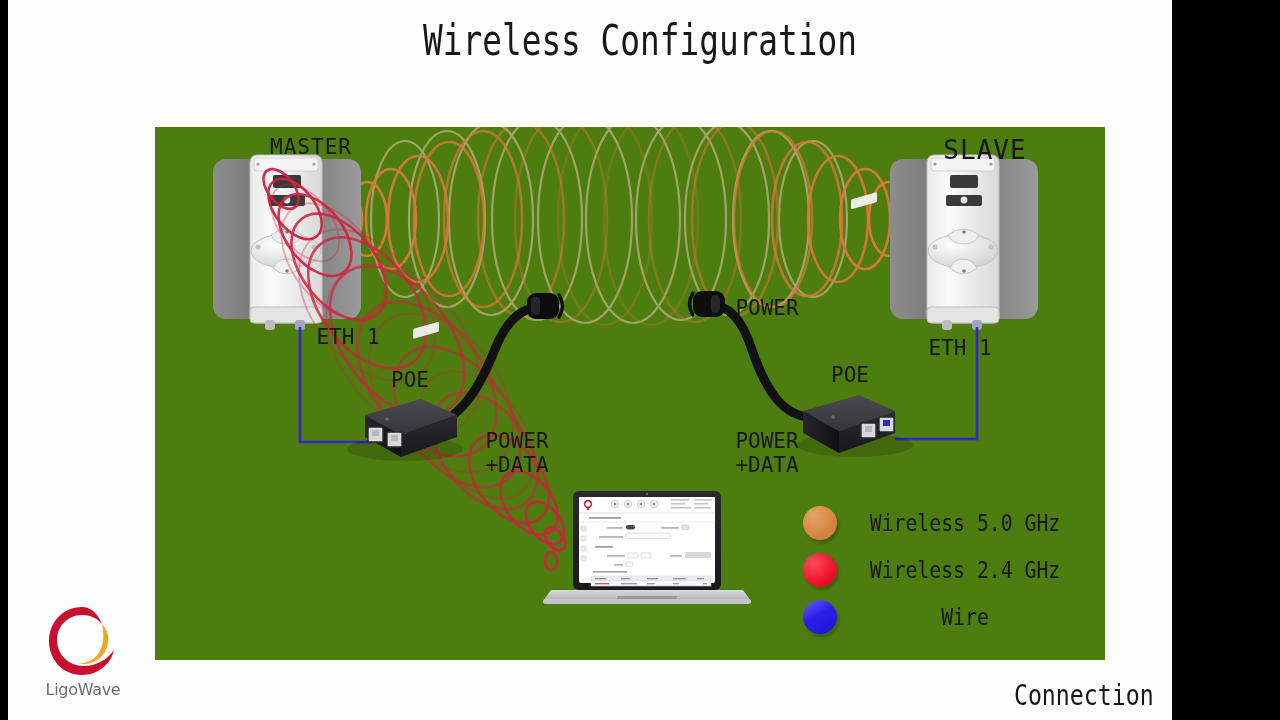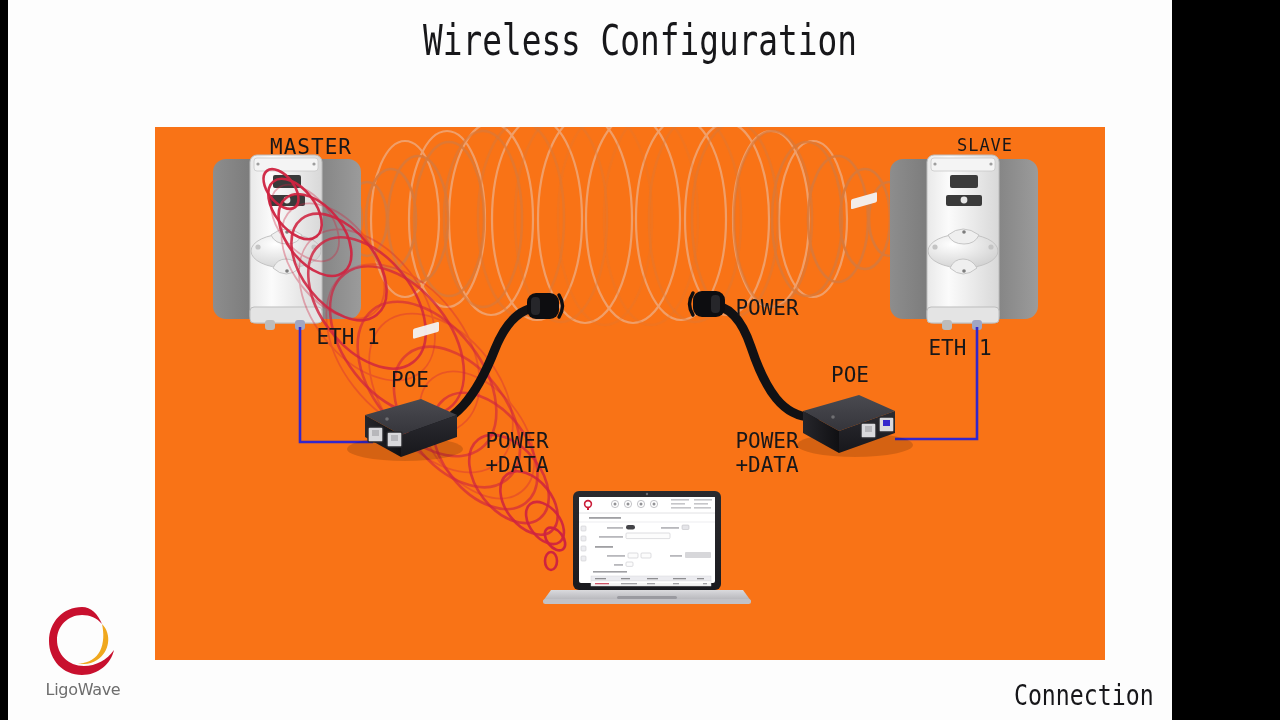--- a/index.html
+++ b/index.html
@@ -35,35 +35,35 @@
   #logo{position:absolute;left:22px;bottom:8px;width:106px;height:108px;}
   #logo-mark{position:absolute;left:16px;top:0;width:72px;height:74px;}
   #logo-text{
     position:absolute;left:0;top:76px;width:106px;text-align:center;
     font-family:"DejaVu Sans", sans-serif;
     font-size:16px;color:#6d6d6d;letter-spacing:-0.3px;
   }
   
   #panel{
     position:absolute;left:147px;top:127px;width:950px;height:533px;
-    background:#f97316;
+    background:#4d7c0f;
   }
   
   #stage{position:absolute;left:0;top:0;width:950px;height:533px;}
   
   .plabel{
     position:absolute;
     font-family:"DejaVu Sans Mono", monospace;
     font-weight:500;color:#17171a;
     transform-origin:left top;
     white-space:nowrap;
     text-align:center;
   }
   #lbl-master{left:96px;top:8px;width:120px;font-size:21px;letter-spacing:1px;}
-  #lbl-slave{left:770px;top:8px;width:120px;font-size:17px;letter-spacing:1px;}
+  #lbl-slave{left:770px;top:8px;width:120px;font-size:26px;letter-spacing:1px;}
   #lbl-eth1-l{left:148px;top:198px;width:90px;font-size:21px;}
   #lbl-eth1-r{left:760px;top:209px;width:90px;font-size:21px;}
   #lbl-poe-l{left:220px;top:241px;width:70px;font-size:21px;}
   #lbl-poe-r{left:660px;top:236px;width:70px;font-size:21px;}
   #lbl-power{left:552px;top:169px;width:120px;font-size:21px;}
   #lbl-pd-l{left:302px;top:302px;width:120px;font-size:21px;line-height:24px;}
   #lbl-pd-r{left:552px;top:302px;width:120px;font-size:21px;line-height:24px;}
   
   #legend{position:absolute;left:648px;top:372px;width:290px;}
   .legend-row{
@@ -375,20 +375,34 @@
     <div class="plabel" id="lbl-power">POWER</div>
     <div class="plabel" id="lbl-pd-l">
       <div>POWER</div>
       <div>+DATA</div>
     </div>
     <div class="plabel" id="lbl-pd-r">
       <div>POWER</div>
       <div>+DATA</div>
     </div>
 
+    <div id="legend">
+      <div class="legend-row">
+        <div class="legend-dot" style="background:radial-gradient(circle at 32% 28%, #e2a468 0%, #d2803c 70%);"></div>
+        <div class="legend-label">Wireless 5.0 GHz</div>
+      </div>
+      <div class="legend-row">
+        <div class="legend-dot" style="background:radial-gradient(circle at 32% 28%, #ff4a5c 0%, #e8102a 65%, #c00a22 100%);"></div>
+        <div class="legend-label">Wireless 2.4 GHz</div>
+      </div>
+      <div class="legend-row">
+        <div class="legend-dot" style="background:linear-gradient(150deg, #6a62ff 0%, #2a1ee6 45%, #1a14d8 100%);"></div>
+        <div class="legend-label">Wire</div>
+      </div>
+    </div>
 
   </div>
 
   <div id="logo">
     <svg id="logo-mark" viewBox="0 0 72 74">
       <path d="M36 3 C 17 3, 3 18, 3 37 C 3 56, 17 71, 36 71 C 52 71, 65 60, 68 46 C 61 56, 50 62, 38 62 C 22 62, 11 50, 11 36 C 11 22, 22 11, 36 11 C 44 11, 51 14, 56 20 C 52 10, 45 3, 36 3 Z" fill="#c8102e"></path>
       <path d="M56 20 C 61 25, 63 32, 62 39 C 61 46, 57 52, 51 56 C 45 60, 38 61, 32 59 C 41 60, 50 55, 54 47 C 58 39, 58 29, 56 20 Z" fill="#f0a81e"></path>
     </svg>
     <div id="logo-text">LigoWave</div>
   </div>

